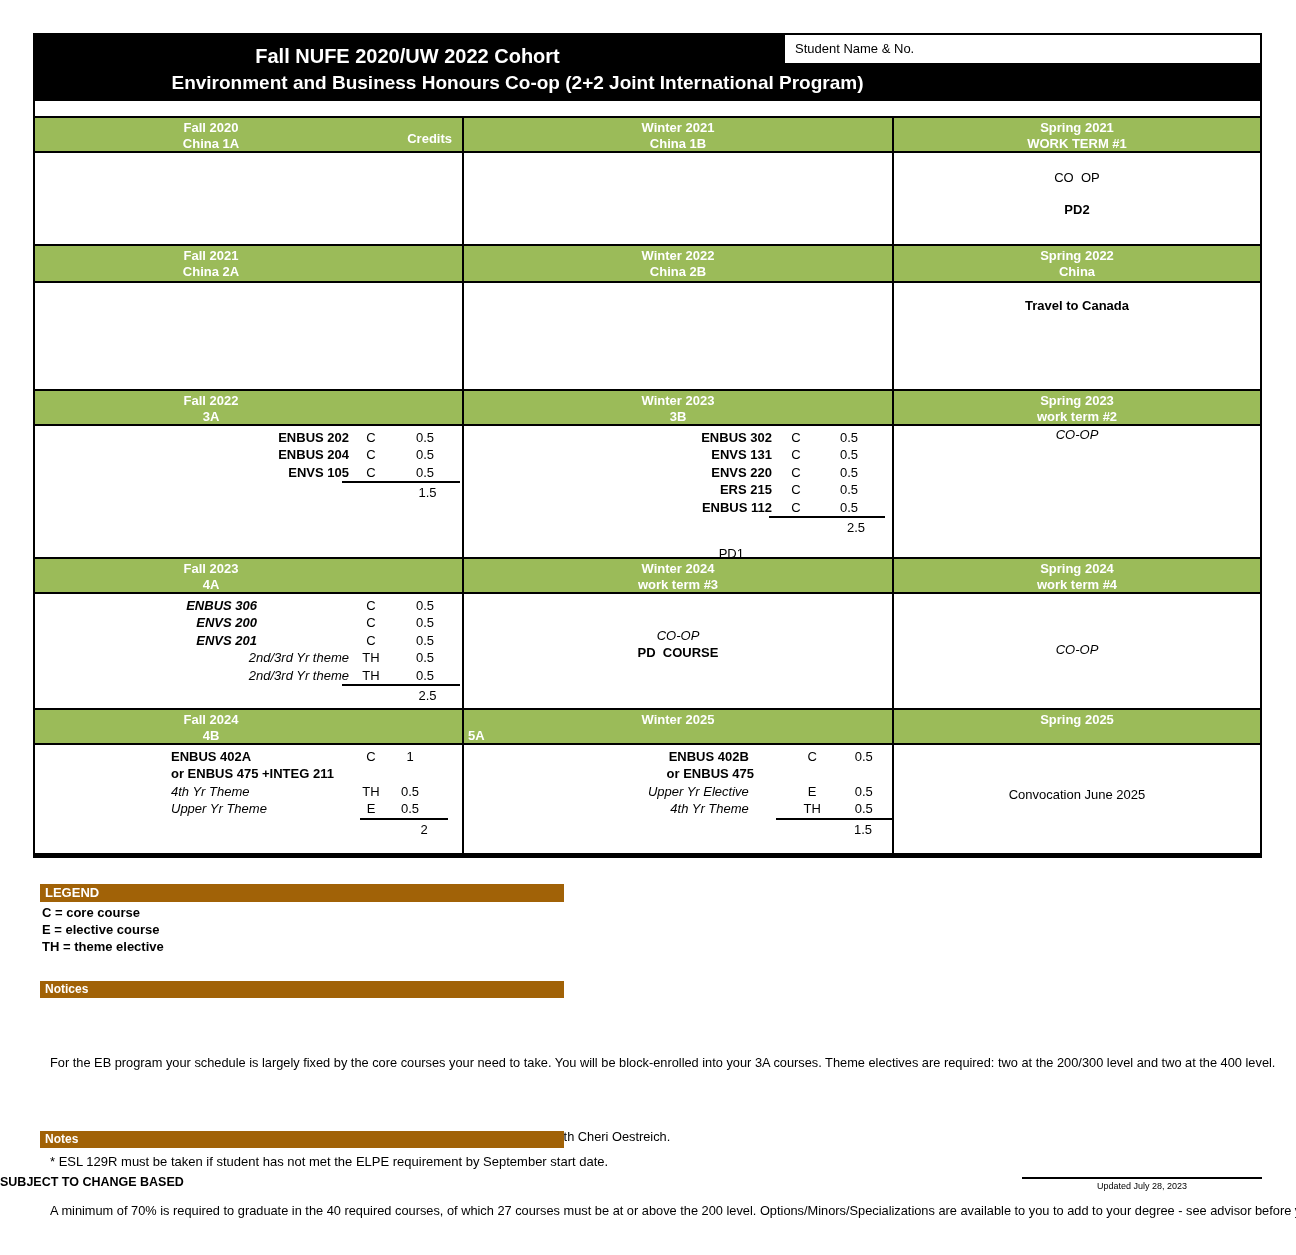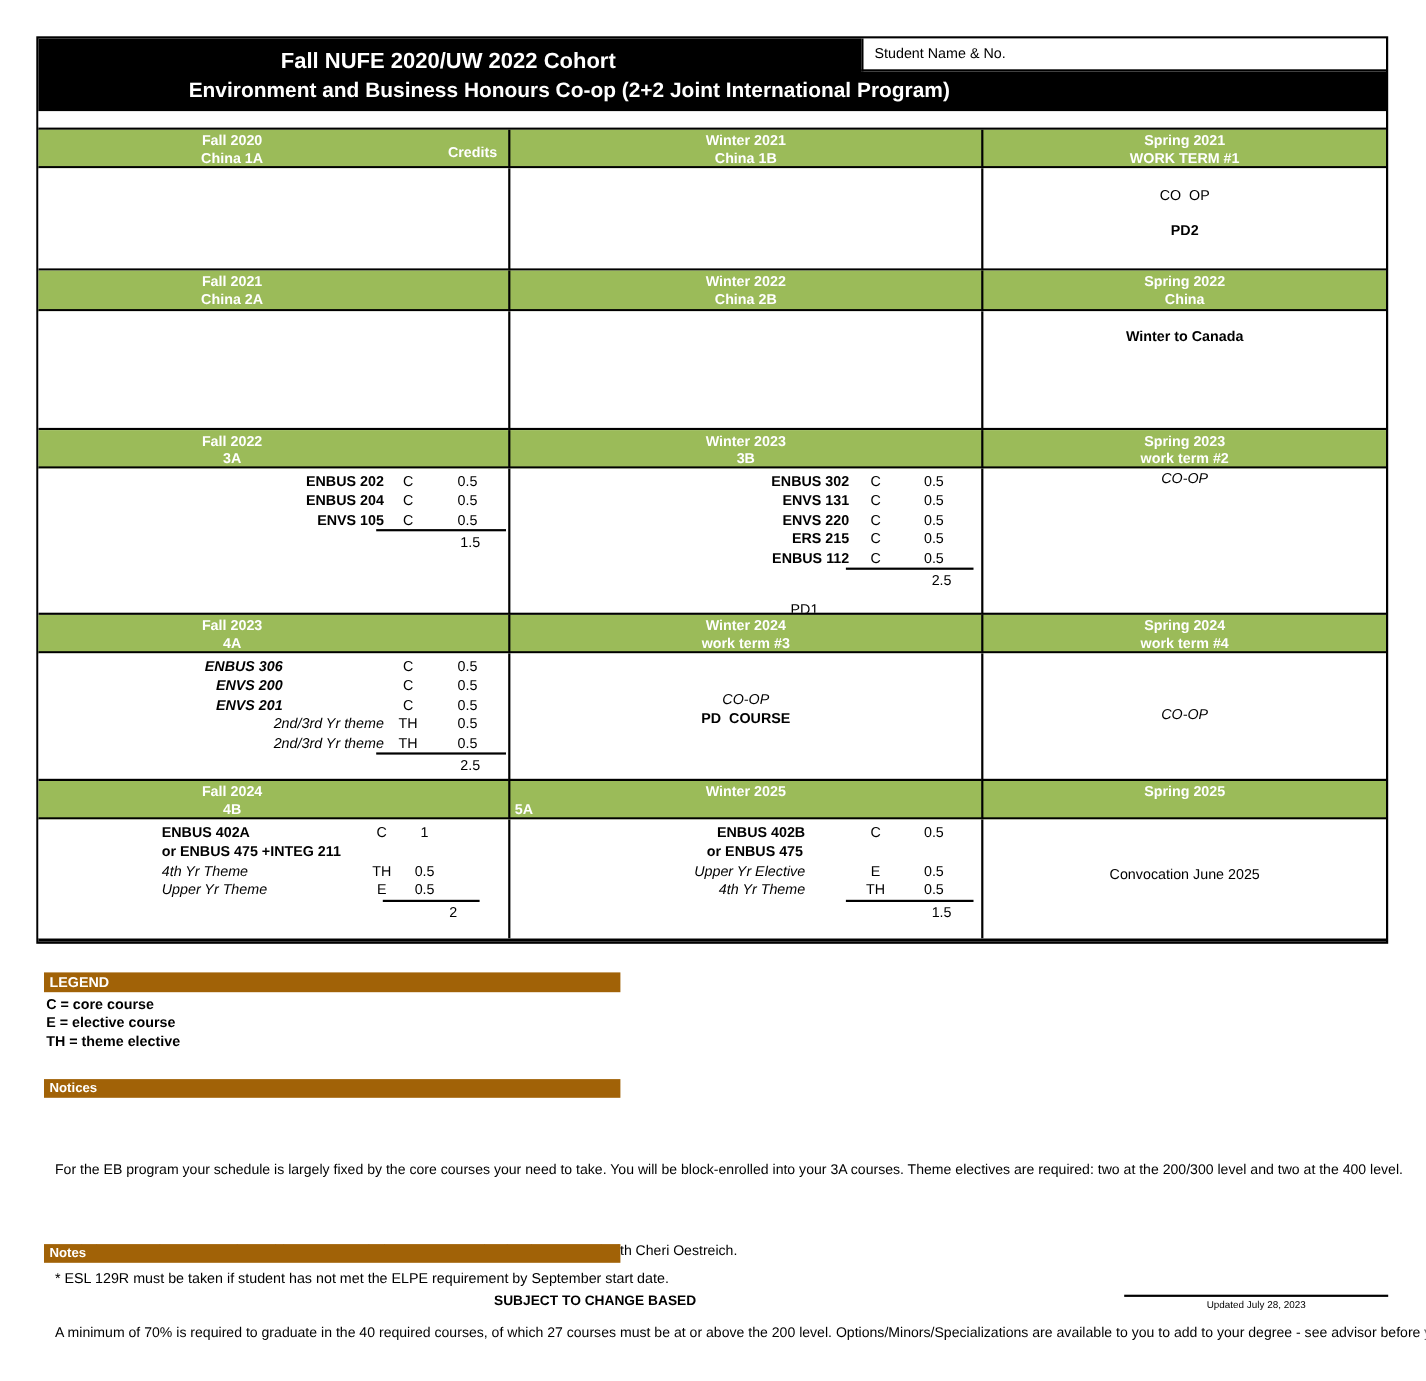--- a/index.html
+++ b/index.html
@@ -17,21 +17,21 @@
     border-left:2px solid #000;border-bottom:2px solid #000;font-size:13px;line-height:27px;padding-left:10px;}
   .gap{height:15px;background:#fff;}
   
   .grid{display:grid;grid-template-columns:427px 430px 1fr;
         grid-template-rows:35px 93px 37px 108px 35px 133px 35px 116px 35px 108px;
         border-top:2px solid #000;border-bottom:3px solid #000;}
   .c2,.c3{border-left:2px solid #000;}
   .hcell{background:#9bbb59;color:#fff;font-weight:bold;font-size:13px;position:relative;
          border-bottom:2px solid #000;padding-top:2px;overflow:hidden;}
   .bcell{position:relative;background:#fff;border-bottom:2px solid #000;overflow:hidden;}
-  .lastrow{border-bottom:none;}
+  .lastrow{border-bottom:none;padding-left:24px;}
   .hline{height:16px;line-height:16px;text-align:center;white-space:pre;}
   .hc1 .hline{width:352px;}
   .hleft{text-align:left;padding-left:4px;width:auto;}
   .credits-lbl{position:absolute;right:10px;bottom:4px;height:16px;line-height:16px;}
   
   .ctable{padding-top:3px;}
   .crow{display:flex;line-height:17.4px;white-space:pre;}
   .cname{text-align:right;}
   .ctyp,.ccr{text-align:center;}
   .b{font-weight:bold;}
@@ -51,21 +51,21 @@
   
   .cbox{position:absolute;left:0;right:0;top:0;bottom:0;display:flex;flex-direction:column;align-items:center;white-space:pre;}
   
   .greenbar{position:absolute;left:40px;width:524px;background:#a16207;color:#fff;font-weight:bold;padding-left:5px;}
   .legendbar{top:884px;height:18px;font-size:13px;line-height:18px;}
   .noticesbar{top:981px;height:17px;font-size:12px;line-height:16px;}
   .notesbar{top:1131px;height:17px;font-size:12px;line-height:16px;}
   .legend-items{position:absolute;left:42px;top:904px;font-weight:bold;line-height:17px;}
   .notices-text{position:absolute;left:50px;top:1002px;line-height:24.6px;font-size:12.8px;white-space:pre;}
   .note-line{position:absolute;left:50px;top:1154px;font-size:13px;white-space:pre;}
-  .subject{position:absolute;left:0;top:1175px;width:1082px;text-align:center;font-weight:bold;font-size:12.5px;}
+  .subject{position:absolute;left:0;top:1175px;width:1082px;text-align:left;font-weight:bold;font-size:12.5px;}
   .updated{position:absolute;left:1022px;top:1177px;width:240px;border-top:2px solid #000;text-align:center;font-size:9px;padding-top:2px;}
 </style>
 </head>
 <body>
 
 <div class="frame">
 
   <div class="titlebar">
     <div class="title1">Fall NUFE 2020/UW 2022 Cohort</div>
     <div class="title2">Environment and Business Honours Co-op (2+2 Joint International Program)</div>
@@ -111,21 +111,21 @@
     </div>
     <div class="hcell c3">
       <div class="hline">Spring 2022</div>
       <div class="hline">China</div>
     </div>
 
     <div class="bcell c1"></div>
     <div class="bcell c2"></div>
     <div class="bcell c3">
       <div class="cbox" style="padding-top:15px;">
-        <div class="b">Winter to Canada</div>
+        <div class="b">Travel to Canada</div>
       </div>
     </div>
 
     <div class="hcell hc1 c1">
       <div class="hline">Fall 2022</div>
       <div class="hline">3A</div>
     </div>
     <div class="hcell c2">
       <div class="hline">Winter 2023</div>
       <div class="hline">3B</div>

